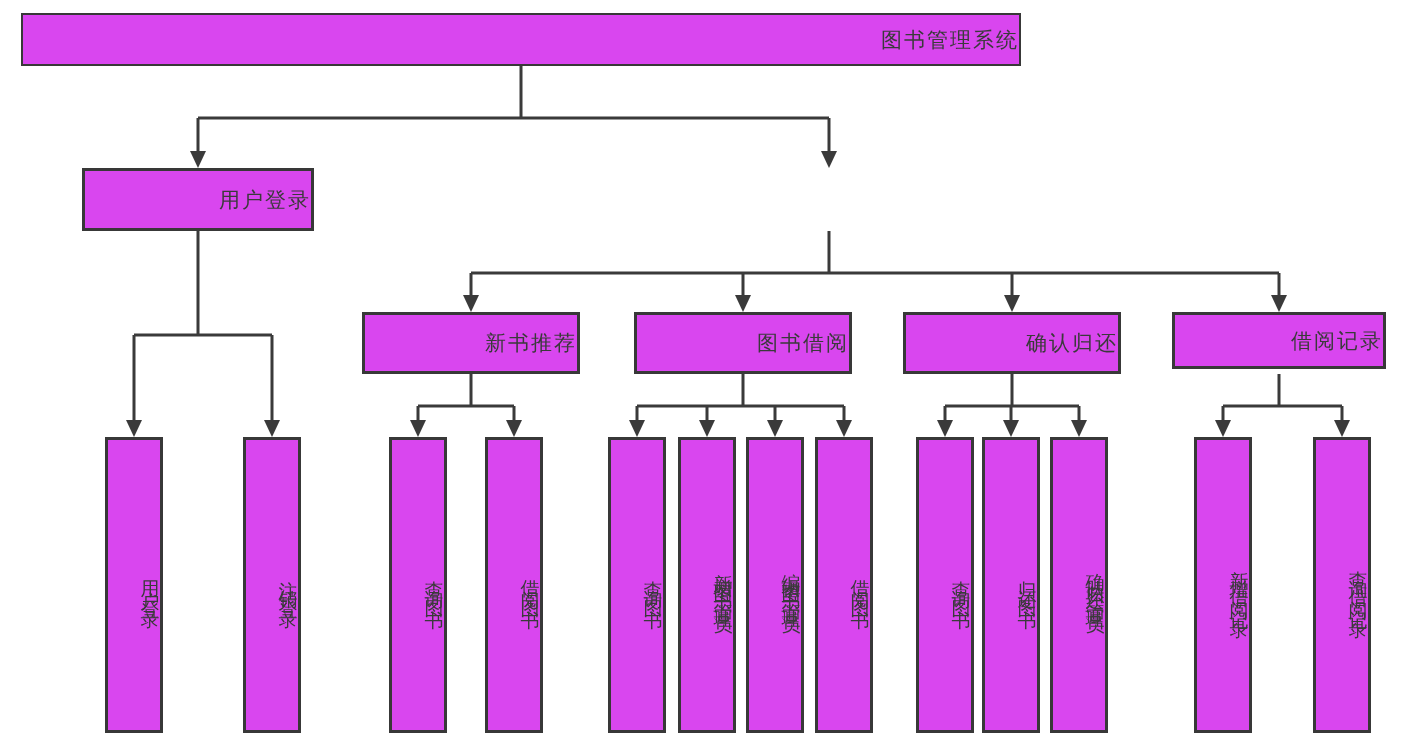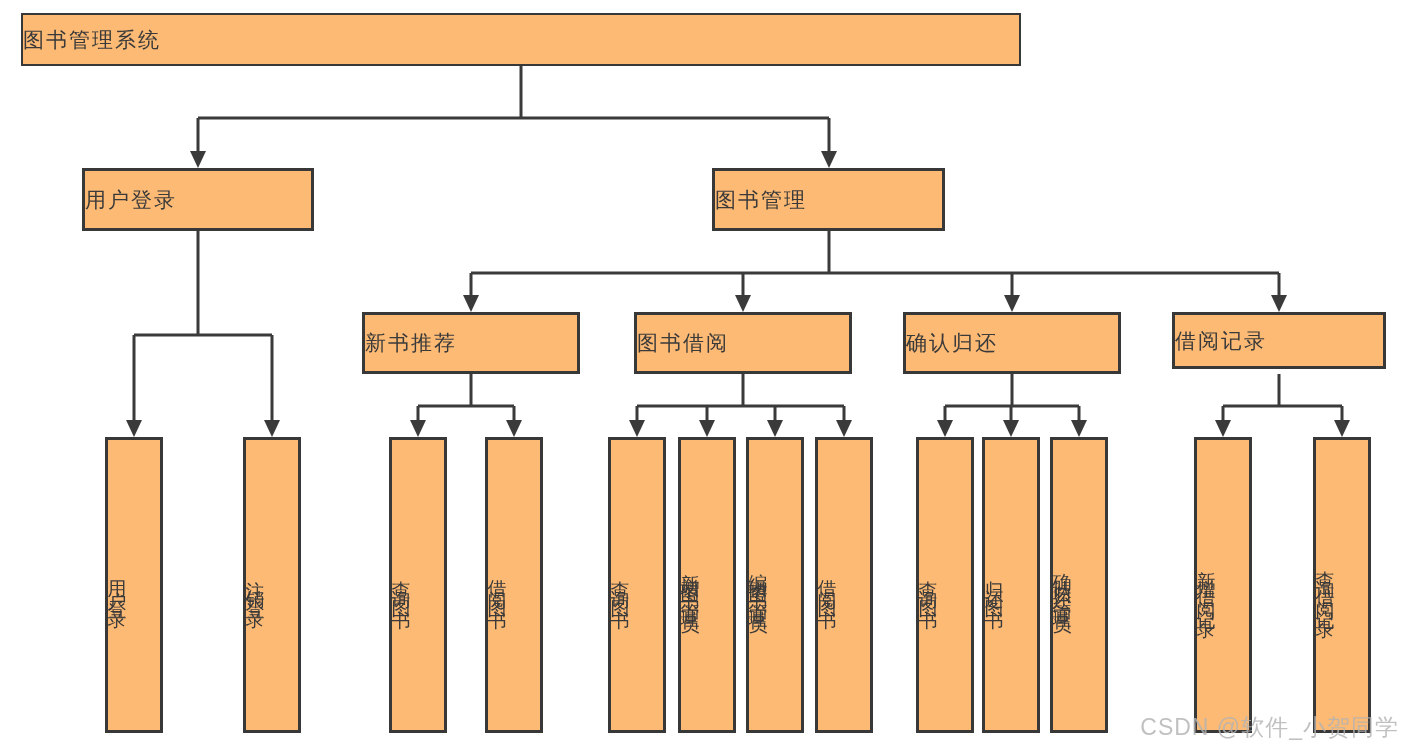--- a/index.html
+++ b/index.html
@@ -6,24 +6,24 @@
   .canvas {
     position:relative;
     width:1405px; height:747px;
     background:#ffffff;
     font-family:"Liberation Sans","DejaVu Sans",sans-serif;
     overflow:hidden;
   }
   .connectors { position:absolute; left:0; top:0; }
   .box {
     position:absolute;
-    background:#fdba74;
+    background:#d946ef;
     border:3px solid #383838;
     box-sizing:border-box;
-    display:flex; align-items:center; justify-content:flex-start;
+    display:flex; align-items:center; justify-content:flex-end;
     color:#3a3a3a;
   }
   .box-root { border-width:2px; }
   .box-h span {
     font-size:21px; letter-spacing:2px; white-space:nowrap; color:#3a3a3a;
   }
   .box-v { width:58px; top:437px; height:296px; }
   .box-v span {
     writing-mode:vertical-rl;
     text-orientation:mixed;
@@ -107,23 +107,20 @@
     </g>
   </svg>
 
   <div class="box box-h box-root" style="left:21px;top:13px;width:1000px;height:53px">
     <span>图书管理系统</span>
   </div>
 
   <div class="box box-h" style="left:82px;top:168px;width:232px;height:63px">
     <span>用户登录</span>
   </div>
-  <div class="box box-h" style="left:712px;top:168px;width:233px;height:63px">
-    <span>图书管理</span>
-  </div>
 
   <div class="box box-h" style="left:634px;top:312px;width:218px;height:62px">
     <span>图书借阅</span>
   </div>
   <div class="box box-h" style="left:362px;top:312px;width:218px;height:62px">
     <span>新书推荐</span>
   </div>
   <div class="box box-h" style="left:903px;top:312px;width:218px;height:62px">
     <span>确认归还</span>
   </div>
@@ -168,15 +165,14 @@
     <span>确认归还（管理员）</span>
   </div>
 
   <div class="box box-v" style="left:1194px">
     <span>新增借阅记录</span>
   </div>
   <div class="box box-v" style="left:1313px">
     <span>查询借阅记录</span>
   </div>
 
-  <div class="watermark">CSDN @软件_小贺同学</div>
 
 </div>
 
 </body></html>

